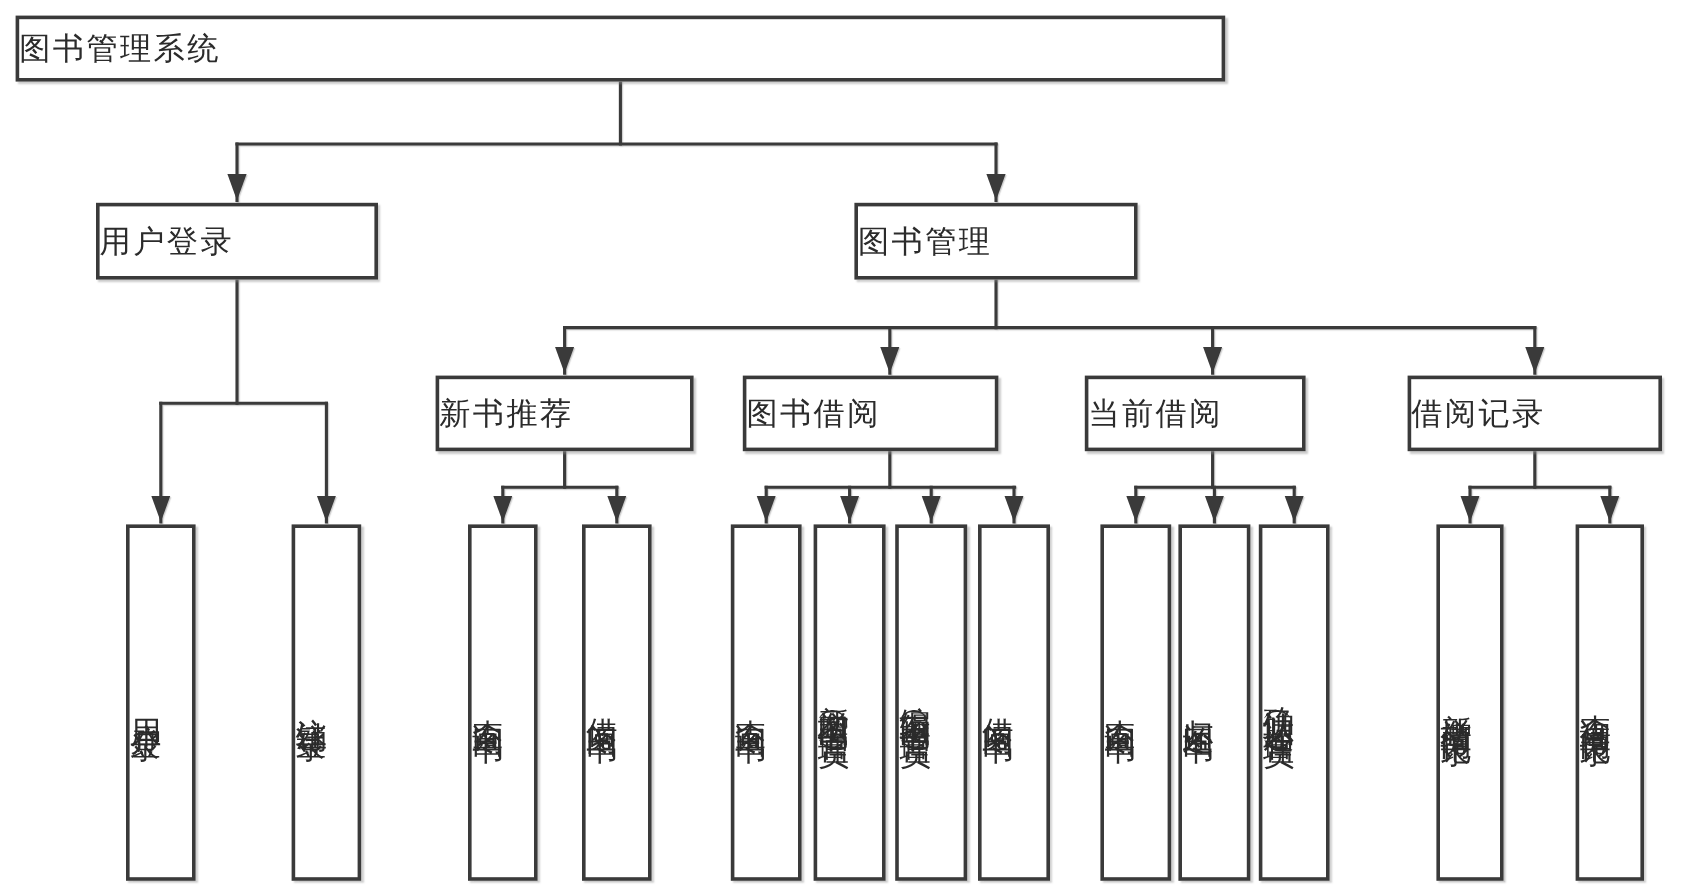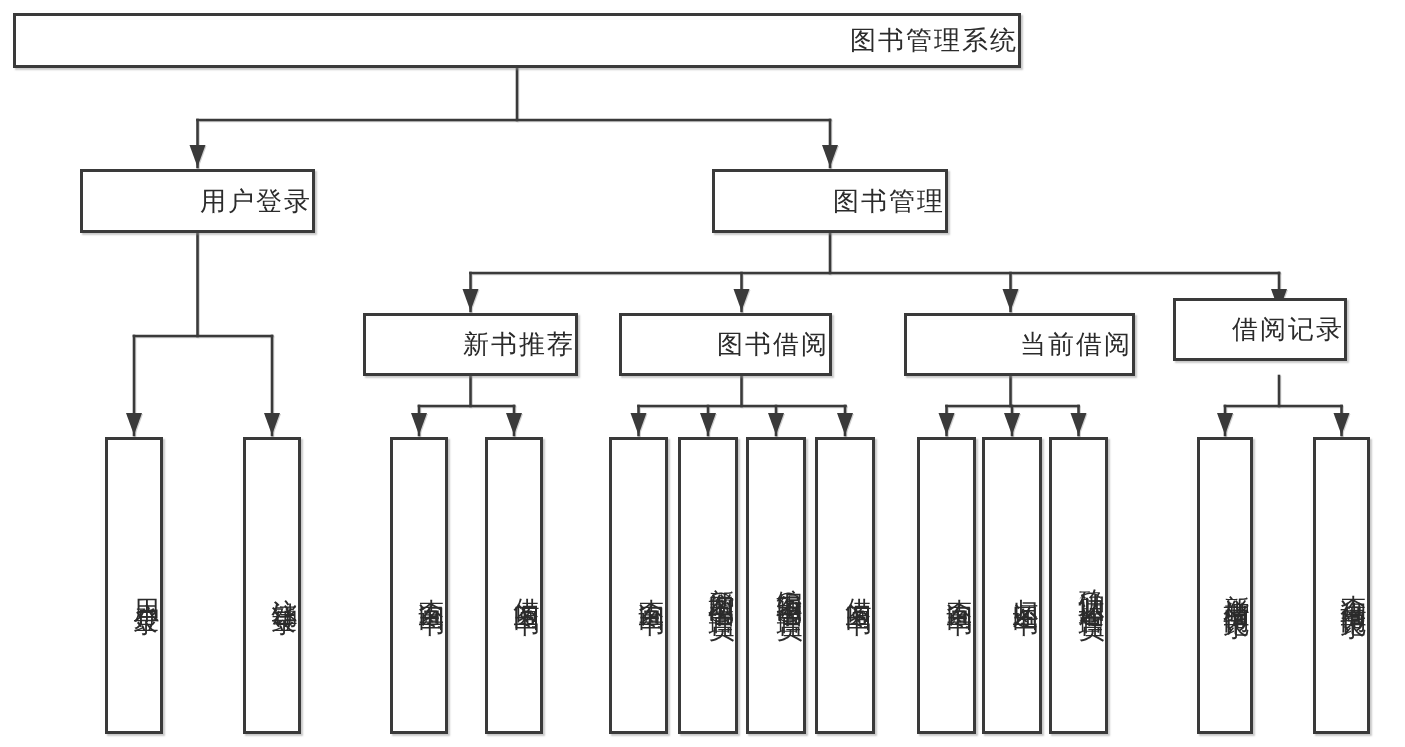--- a/index.html
+++ b/index.html
@@ -18,21 +18,21 @@
     height: 747px;
     filter: drop-shadow(1.5px 1.5px 0.6px rgba(150,150,150,0.45));
   }
   .box {
     position: absolute;
     box-sizing: border-box;
     background: #ffffff;
     border: 3px solid #3a3a3a;
     display: flex;
     align-items: center;
-    justify-content: flex-end;
+    justify-content: flex-start;
     box-shadow: 2px 2px 1.5px rgba(140,140,140,0.45);
   }
   .hlabel {
     font-size: 26px;
     letter-spacing: 2px;
     color: #2b2b2b;
     white-space: nowrap;
   }
   .vtext {
     writing-mode: vertical-rl;
@@ -120,24 +120,24 @@
   <div class="box" style="left:712px; top:169px; width:236px; height:64px;">
     <span class="hlabel">图书管理</span>
   </div>
 
   <div class="box" style="left:363px; top:313px; width:215px; height:63px;">
     <span class="hlabel">新书推荐</span>
   </div>
   <div class="box" style="left:619px; top:313px; width:213px; height:63px;">
     <span class="hlabel">图书借阅</span>
   </div>
-  <div class="box" style="left:904px; top:313px; width:231px; height:63px;padding-left:16px;">
+  <div class="box" style="left:904px; top:313px; width:184px; height:63px;">
     <span class="hlabel">当前借阅</span>
   </div>
-  <div class="box" style="left:1173px; top:298px; width:174px; height:63px;">
+  <div class="box" style="left:1173px; top:313px; width:212px; height:63px;">
     <span class="hlabel">借阅记录</span>
   </div>
 
   <div class="box" style="left:105px; top:437px; width:58px; height:297px;">
     <span class="vtext">用户登录</span>
   </div>
   <div class="box" style="left:243px; top:437px; width:58px; height:297px;">
     <span class="vtext">注销登录</span>
   </div>
 

